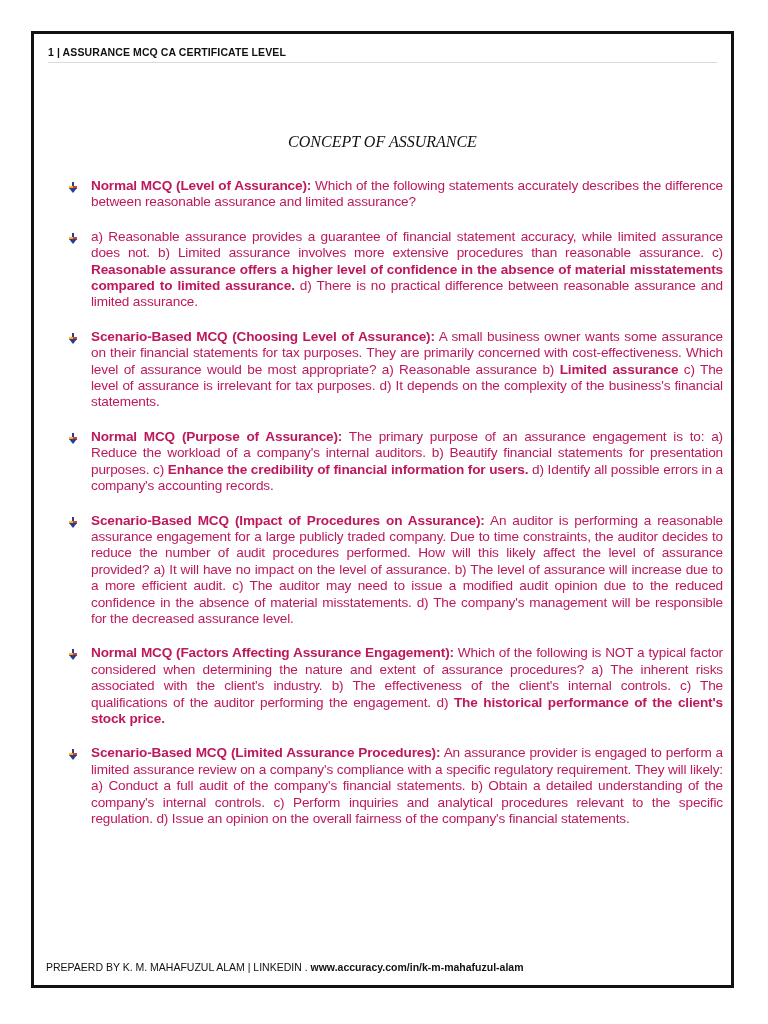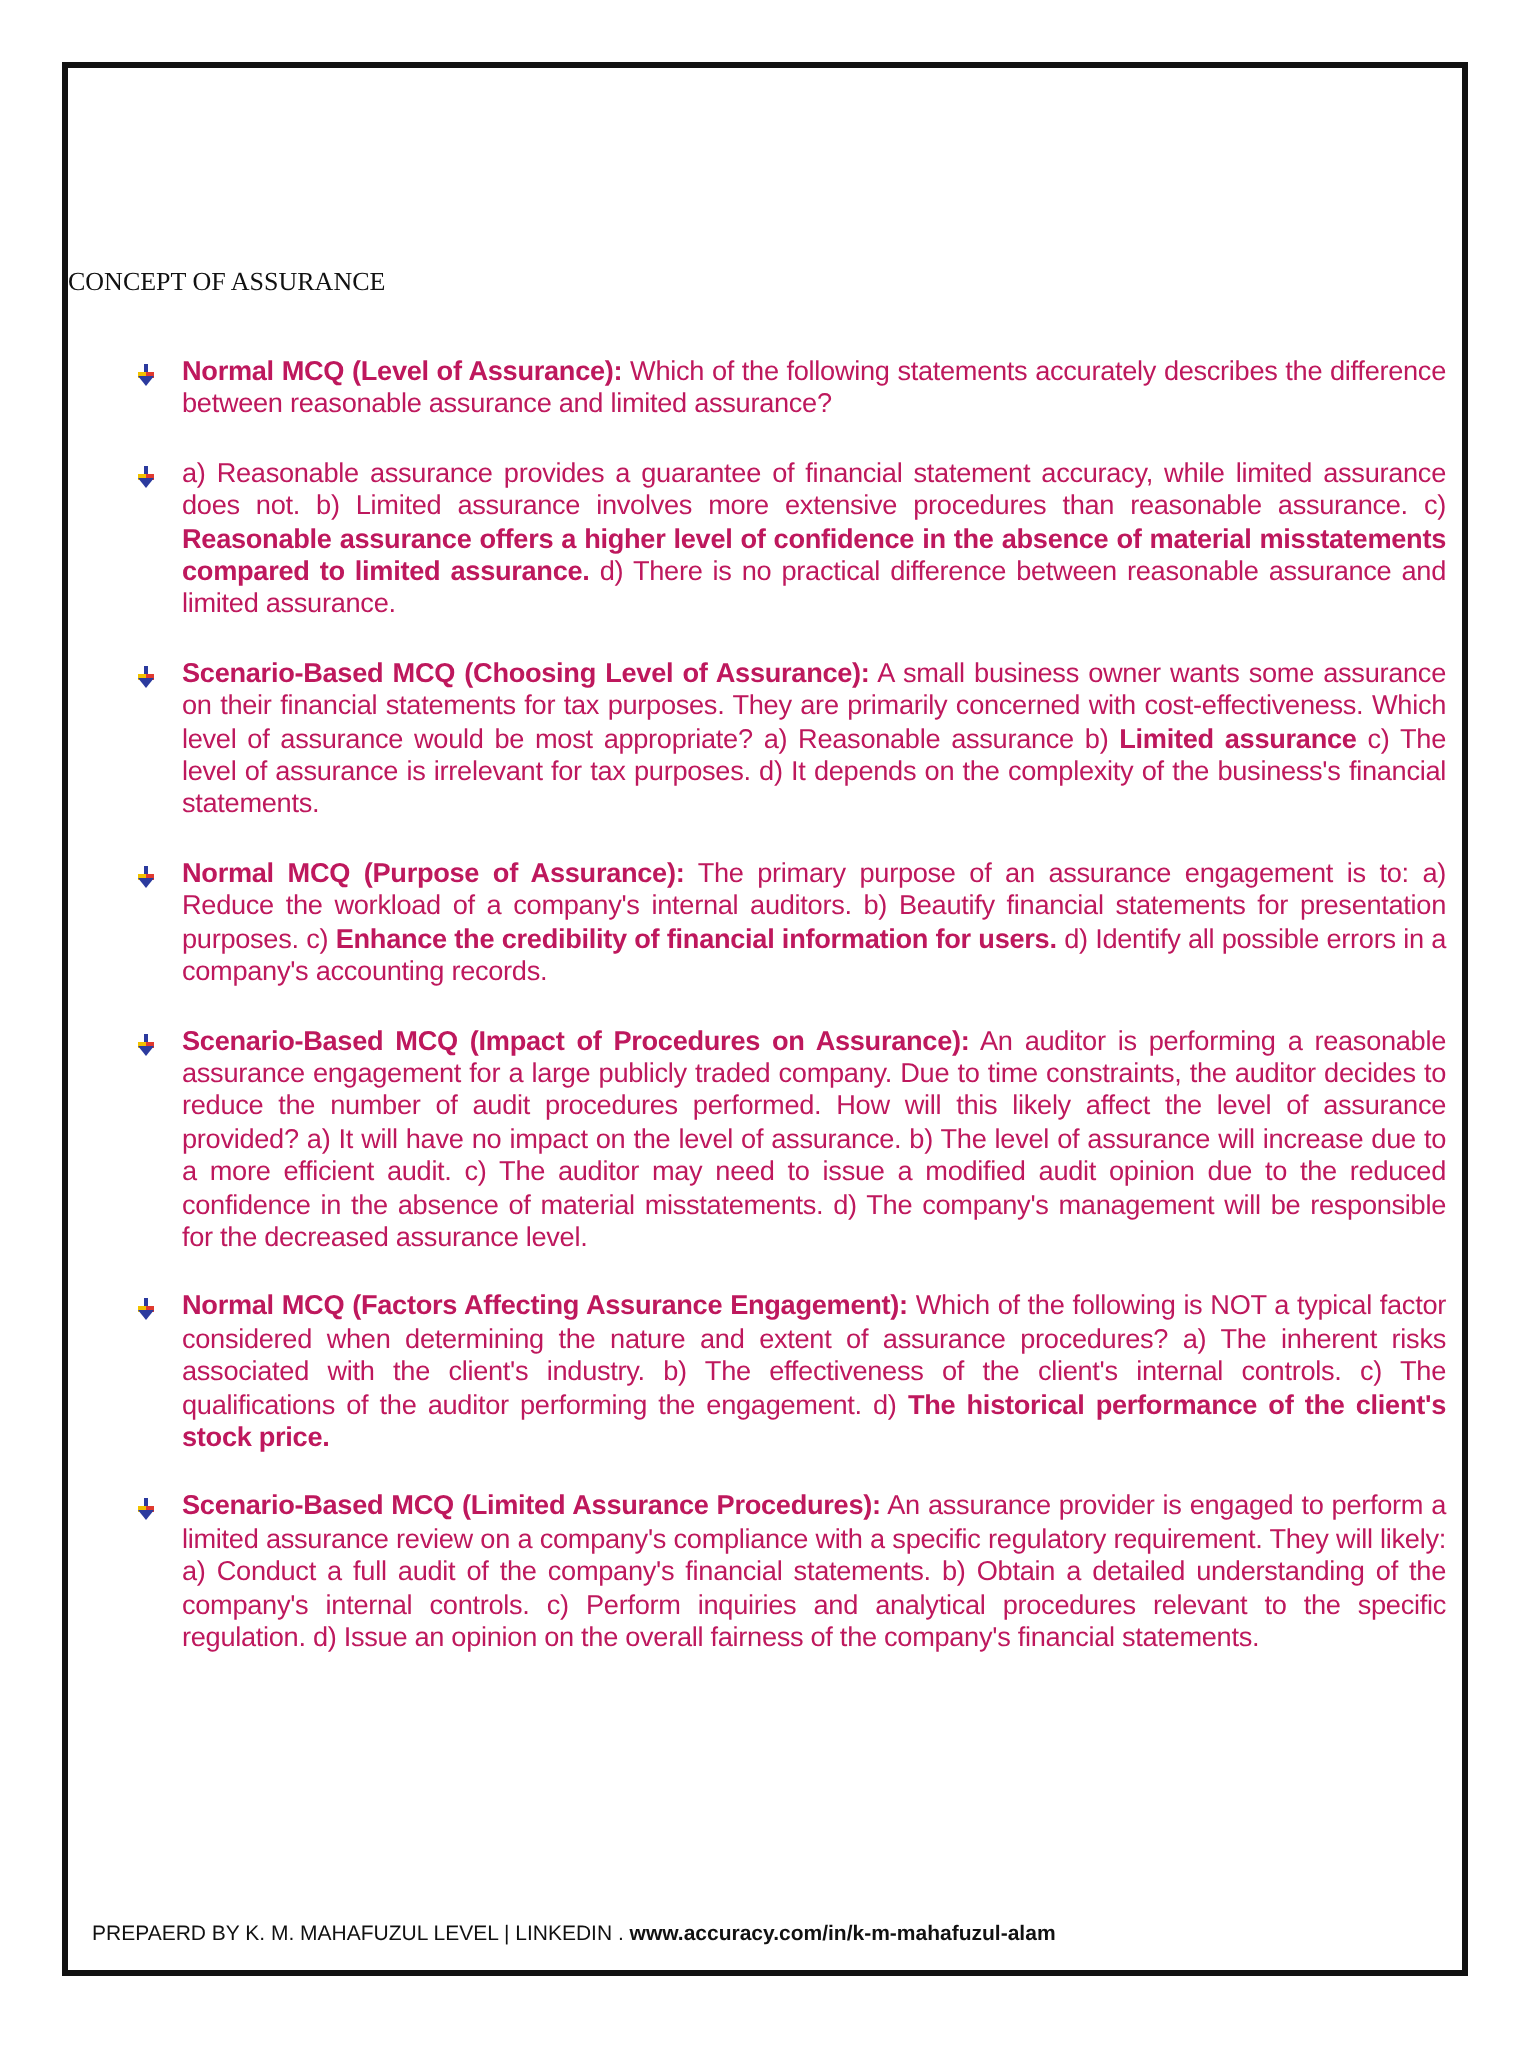--- a/index.html
+++ b/index.html
@@ -12,42 +12,43 @@
     position: absolute; left: 14px; top: 12px; right: 14px;
     font-family: "Liberation Sans", sans-serif; font-weight: bold; font-size: 10.5px;
     color: #111; padding-bottom: 4px; border-bottom: 1px solid #d9d9d9; letter-spacing: 0.1px;
   }
   .title {
     position: absolute; left: 0; right: 0; top: 58px; text-align: center;
     font-family: "Liberation Serif", serif; font-size: 19px; color: #111;
   }
   .title sup { font-size: 10px; vertical-align: 9px; }
   .subtitle {
-    position: absolute; left: 0; right: 0; top: 99px; text-align: left;
-    font-family: "Liberation Serif", serif; font-size: 13px; color: #111;
+    position: absolute; left: 0; right: 0; top: 99px; text-align: center;
+    font-family: "Liberation Serif", serif; font-size: 16px; color: #111; font-style: italic;
   }
   .items { position: absolute; left: 34px; top: 144px; width: 655px; }
   .item {
     position: relative; padding-left: 23px; margin-bottom: 18px;
     font-family: "Liberation Sans", sans-serif; font-size: 13.6px; line-height: 16.4px;
     color: #be185d; text-align: justify; letter-spacing: -0.15px;
   }
   .item b { font-weight: bold; }
   .bullet {
     position: absolute; left: 0; top: 3px; width: 10px; height: 11px;
   }
   .footer {
     position: absolute; left: 12px; bottom: 12px;
     font-family: "Liberation Sans", sans-serif; font-weight: bold; font-size: 10.5px; color: #111;
   }
 </style>
 </head>
 <body>
 
 <div class="page-border">
+  <div class="header">1 | ASSURANCE MCQ CA CERTIFICATE LEVEL</div>
 
   <div class="subtitle">CONCEPT OF ASSURANCE</div>
 
   <div class="items" id="items">
       <div class="item"><span class="bullet"><svg width="10" height="11" viewBox="0 0 10 11">
             <rect x="4" y="0" width="2" height="6" fill="#2b3a9e"></rect>
             <rect x="1" y="4" width="4" height="3" fill="#f2c200"></rect>
             <rect x="5" y="4" width="4" height="3" fill="#e03a2f"></rect>
             <polygon points="1,6 9,6 5,11" fill="#2b3a9e"></polygon>
           </svg></span><b>Normal MCQ (Level of Assurance):</b><span> Which of the following statements accurately describes the difference between reasonable assurance and limited assurance?</span></div>
@@ -83,15 +84,15 @@
           </svg></span><b>Normal MCQ (Factors Affecting Assurance Engagement):</b><span> Which of the following is NOT a typical factor considered when determining the nature and extent of assurance procedures? a) The inherent risks associated with the client's industry. b) The effectiveness of the client's internal controls. c) The qualifications of the auditor performing the engagement. d) </span><b>The historical performance of the client's stock price.</b></div>
       <div class="item"><span class="bullet"><svg width="10" height="11" viewBox="0 0 10 11">
             <rect x="4" y="0" width="2" height="6" fill="#2b3a9e"></rect>
             <rect x="1" y="4" width="4" height="3" fill="#f2c200"></rect>
             <rect x="5" y="4" width="4" height="3" fill="#e03a2f"></rect>
             <polygon points="1,6 9,6 5,11" fill="#2b3a9e"></polygon>
           </svg></span><b>Scenario-Based MCQ (Limited Assurance Procedures):</b><span> An assurance provider is engaged to perform a limited assurance review on a company's compliance with a specific regulatory requirement. They will likely: a) Conduct a full audit of the company's financial statements. b) Obtain a detailed understanding of the company's internal controls. c) Perform inquiries and analytical procedures relevant to the specific regulation. d) Issue an opinion on the overall fairness of the company's financial statements.</span></div>
     </div>
 
   <div class="footer">
-    <span style="font-weight:normal;font-family:'Liberation Sans',sans-serif;">PREPAERD BY  K. M. MAHAFUZUL LEVEL | LINKEDIN . </span><span>www.accuracy.com/in/k-m-mahafuzul-alam</span>
+    <span style="font-weight:normal;font-family:'Liberation Sans',sans-serif;">PREPAERD BY  K. M. MAHAFUZUL ALAM | LINKEDIN . </span><span>www.accuracy.com/in/k-m-mahafuzul-alam</span>
   </div>
 </div>
 
 </body></html>

